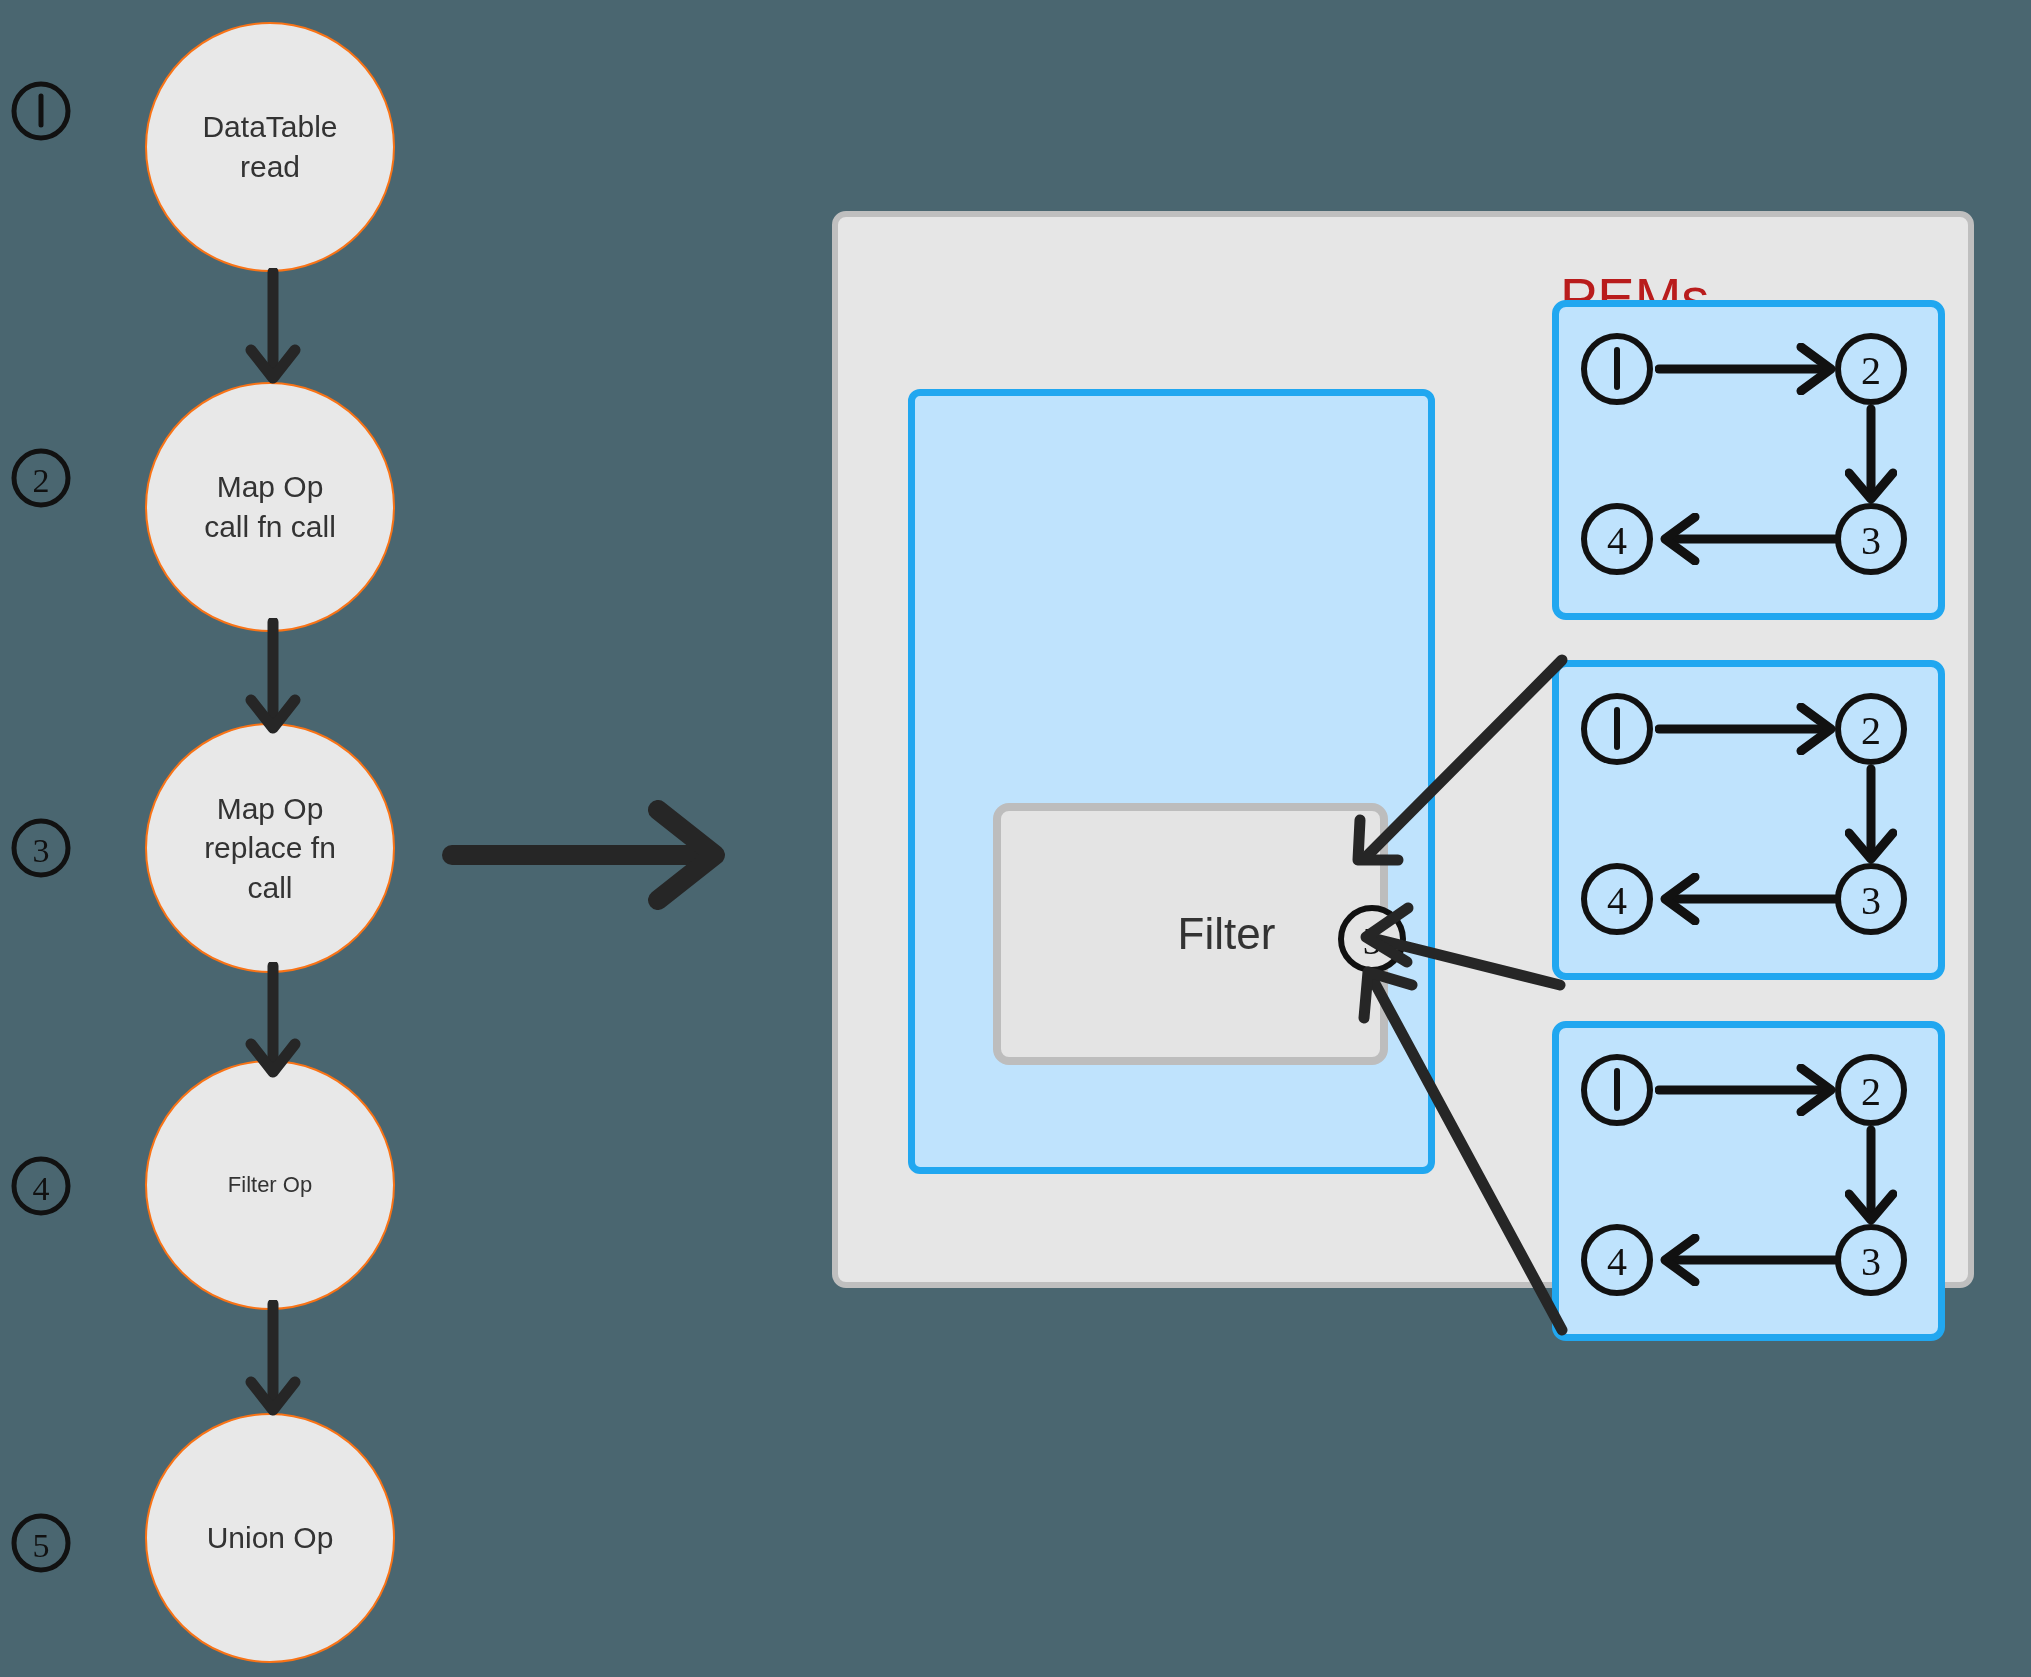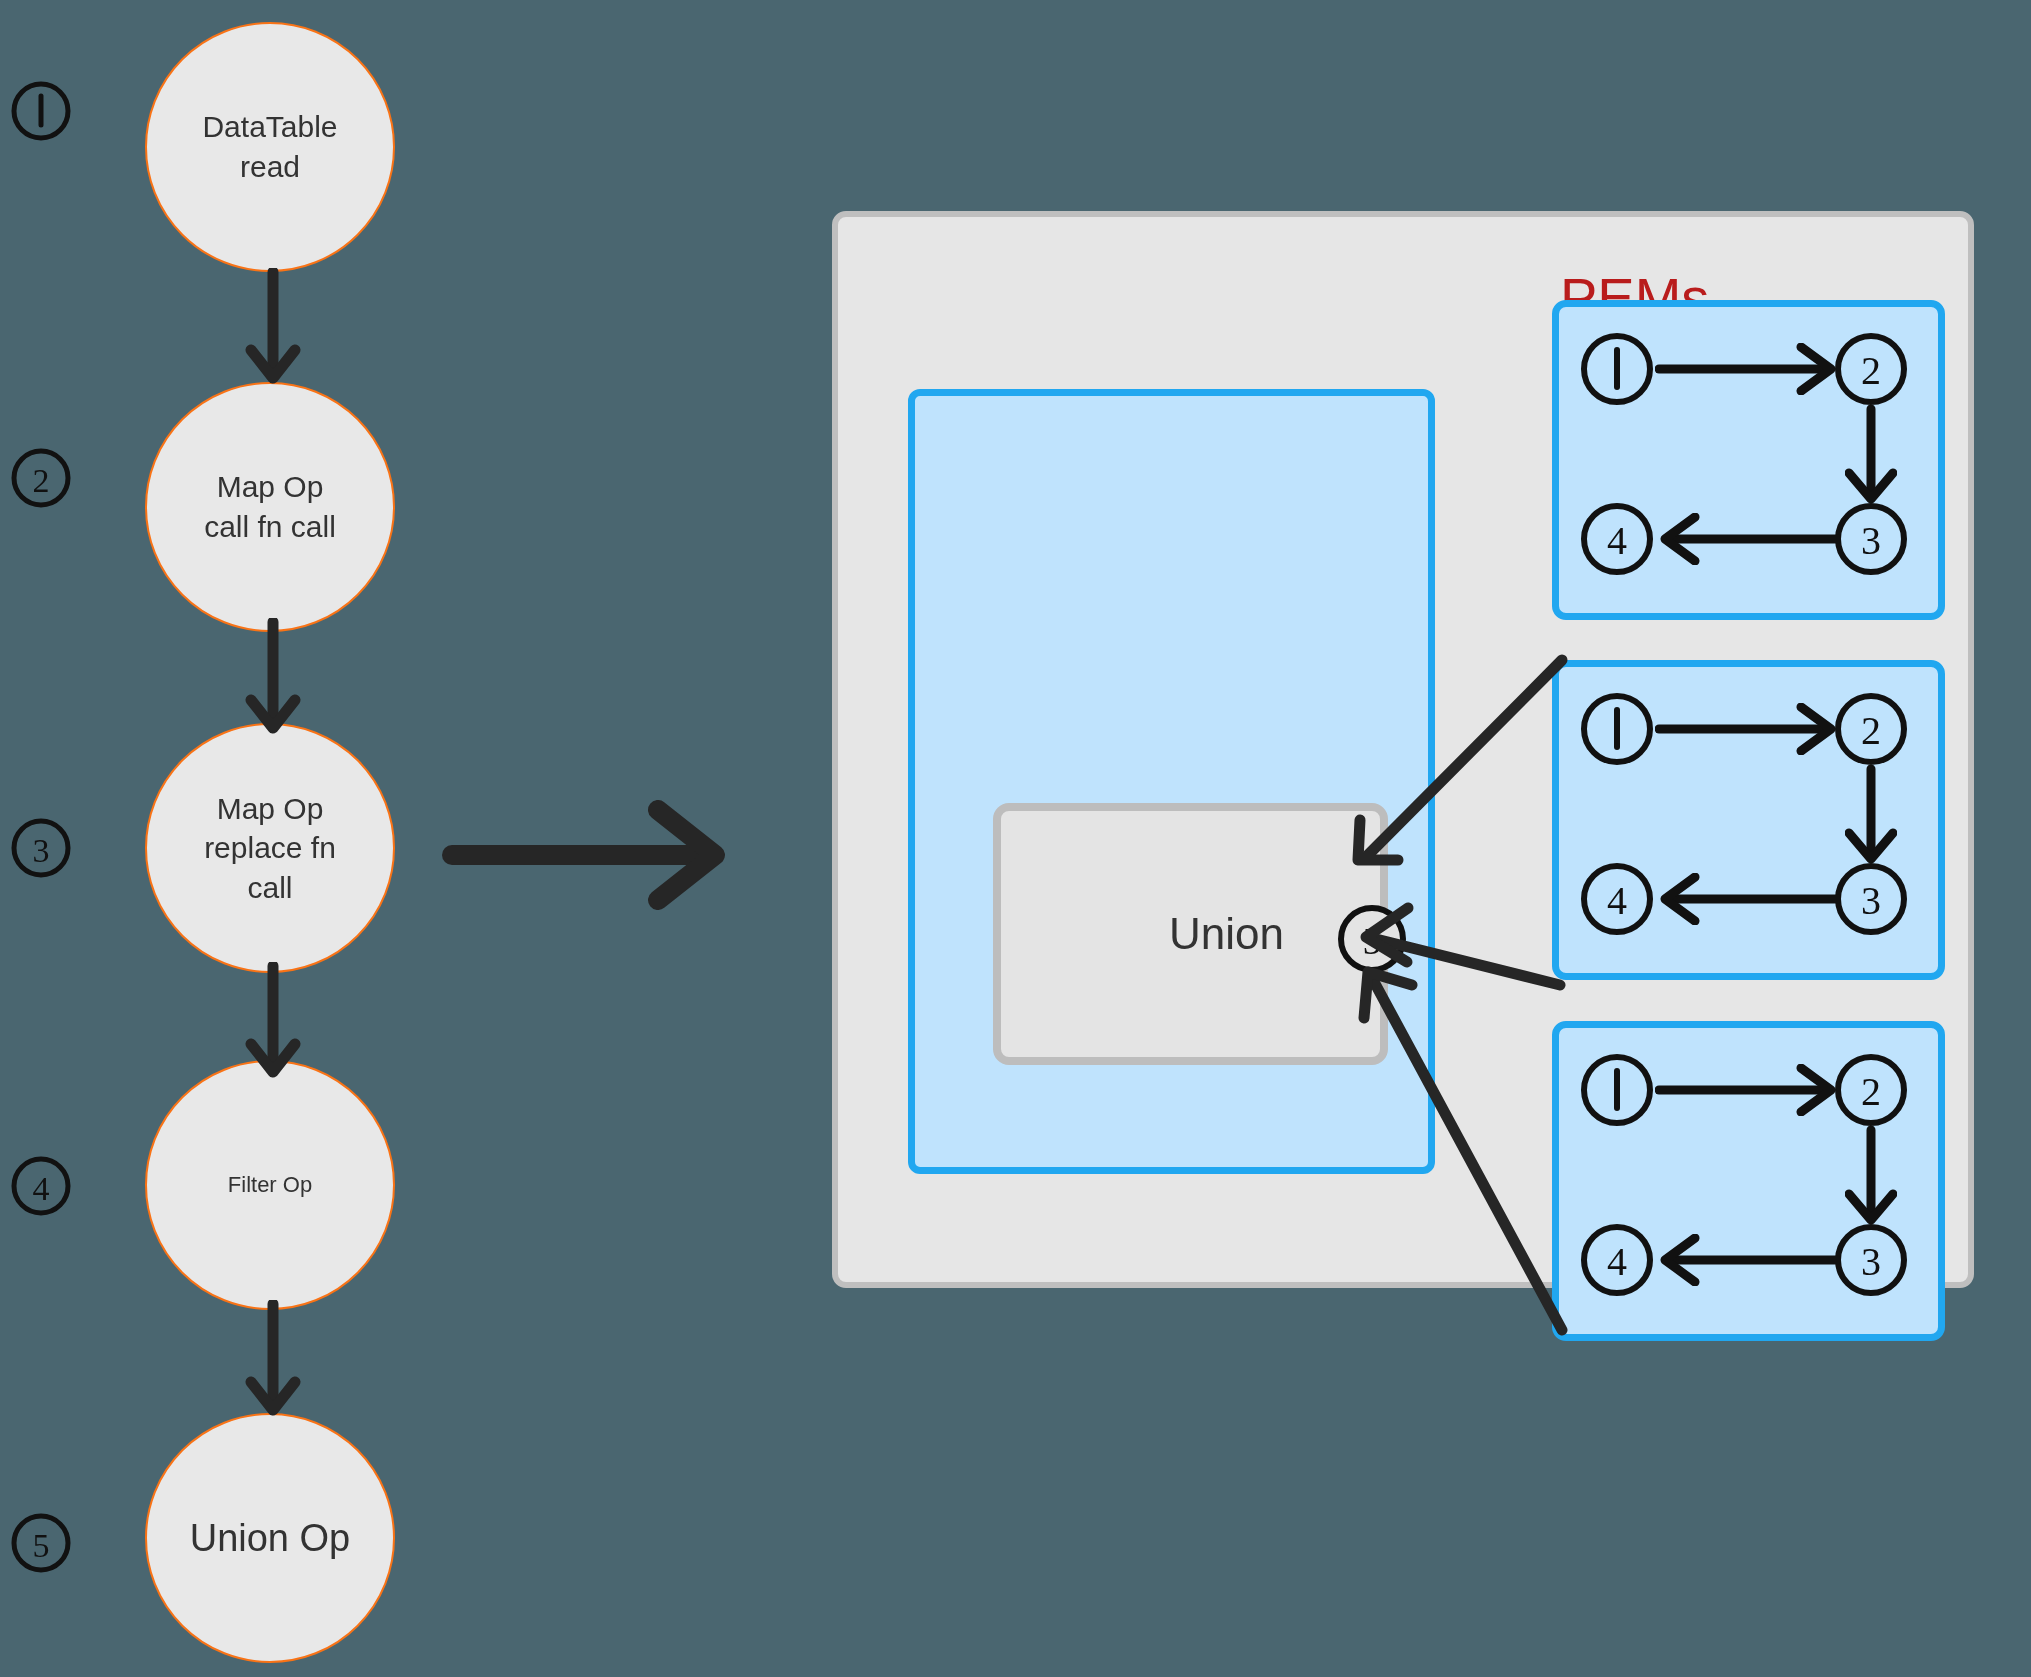--- a/index.html
+++ b/index.html
@@ -191,21 +191,21 @@
         <span>call</span>
       </span>
     </div>
 
     <div class="pipe-node" style="left:145px; top:1060px; width:250px; height:250px; font-size:22px;">
       <span class="lbl">
         <span>Filter Op</span>
       </span>
     </div>
 
-    <div class="pipe-node" style="left:145px; top:1413px; width:250px; height:250px; font-size:38px;">
+    <div class="pipe-node" style="left:145px; top:1413px; width:250px; height:250px; font-size:30px;">
       <span class="lbl">
         <span>Union Op</span>
       </span>
     </div>
 
     <svg class="down-arrow" style="left:245px; top:268px;" width="56" height="120" viewBox="0 0 56 120">
       <path d="M28 4 L28 108" stroke="#262626" stroke-width="11" stroke-linecap="round" fill="none"></path>
       <path d="M6 82 L28 110 L50 82" stroke="#262626" stroke-width="11" stroke-linecap="round" stroke-linejoin="round" fill="none"></path>
     </svg>
     <svg class="down-arrow" style="left:245px; top:618px;" width="56" height="120" viewBox="0 0 56 120">
@@ -227,21 +227,21 @@
     <path d="M218 10 L275 55 L218 100" stroke="#262626" stroke-width="20" stroke-linecap="round" stroke-linejoin="round" fill="none"></path>
   </svg>
 
   <div id="k8s-box">
 
     <div id="pems-title">PEMs</div>
 
     <div id="blue-panel"></div>
 
     <div id="kelvin-box">
-      <span id="kelvin-label">Union</span>
+      <span id="kelvin-label">Filter</span>
       <svg id="kelvin-num" viewBox="0 0 72 72">
         <ellipse cx="36" cy="36" rx="31" ry="31" fill="#e4e4e4" stroke="#111" stroke-width="6"></ellipse>
         <text x="36" y="51" font-size="38" font-family="Liberation Serif, serif" text-anchor="middle" fill="#111">5</text>
       </svg>
     </div>
 
     <div class="pem-box" style="left:714px; top:83px;">
       <svg class="pem-node" style="left:20px; top:24px;" viewBox="0 0 76 76">
         <ellipse cx="38" cy="38" rx="33" ry="33" fill="none" stroke="#111" stroke-width="6"></ellipse>
         <path d="M38 19 L38 56" stroke="#111" stroke-width="6" stroke-linecap="round" fill="none"></path>

